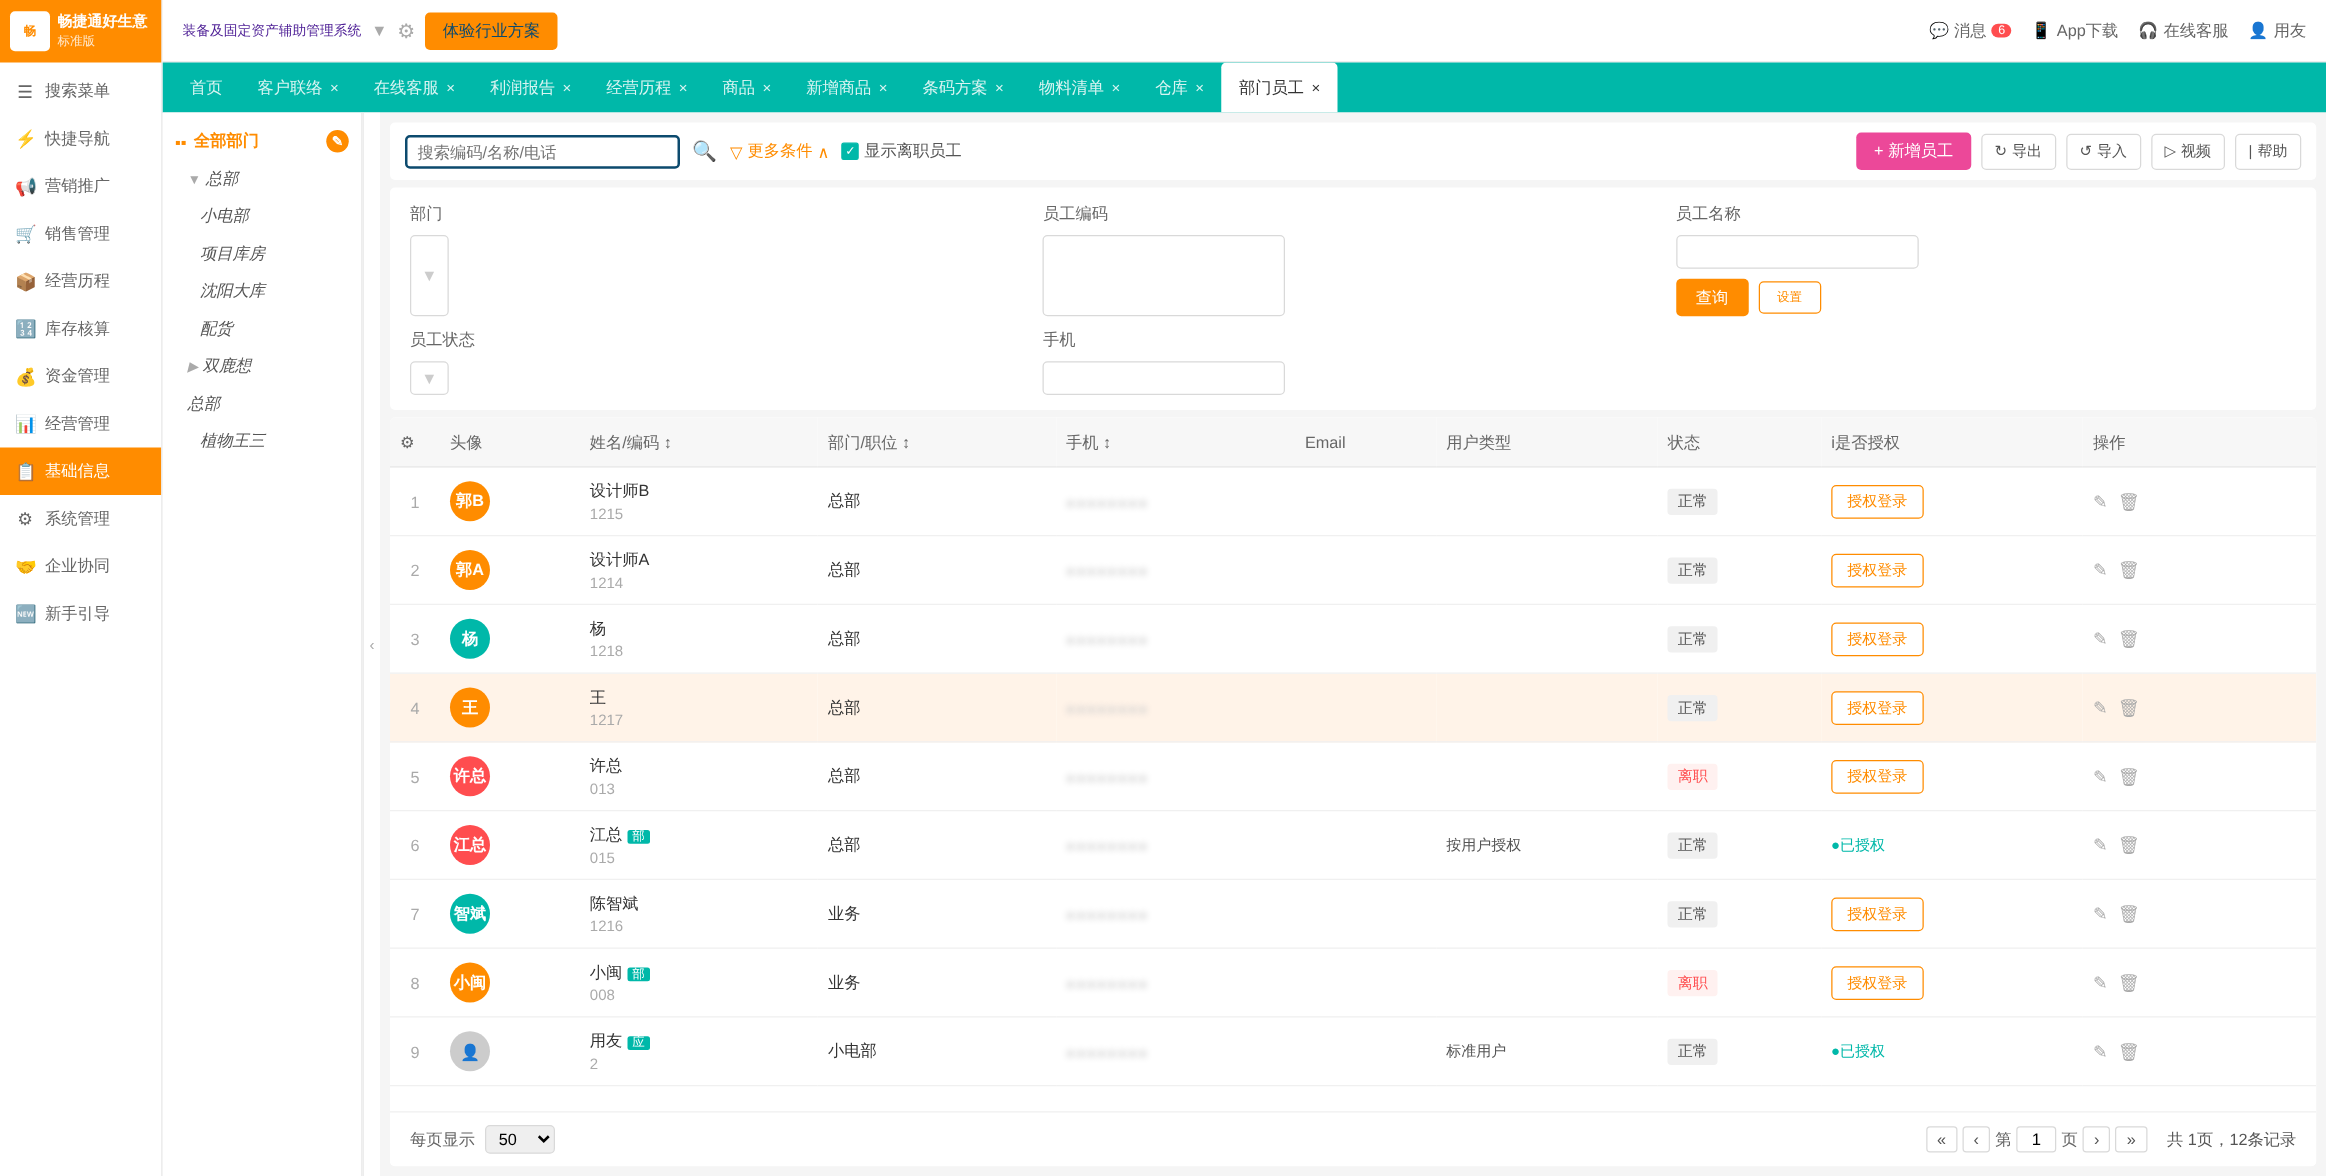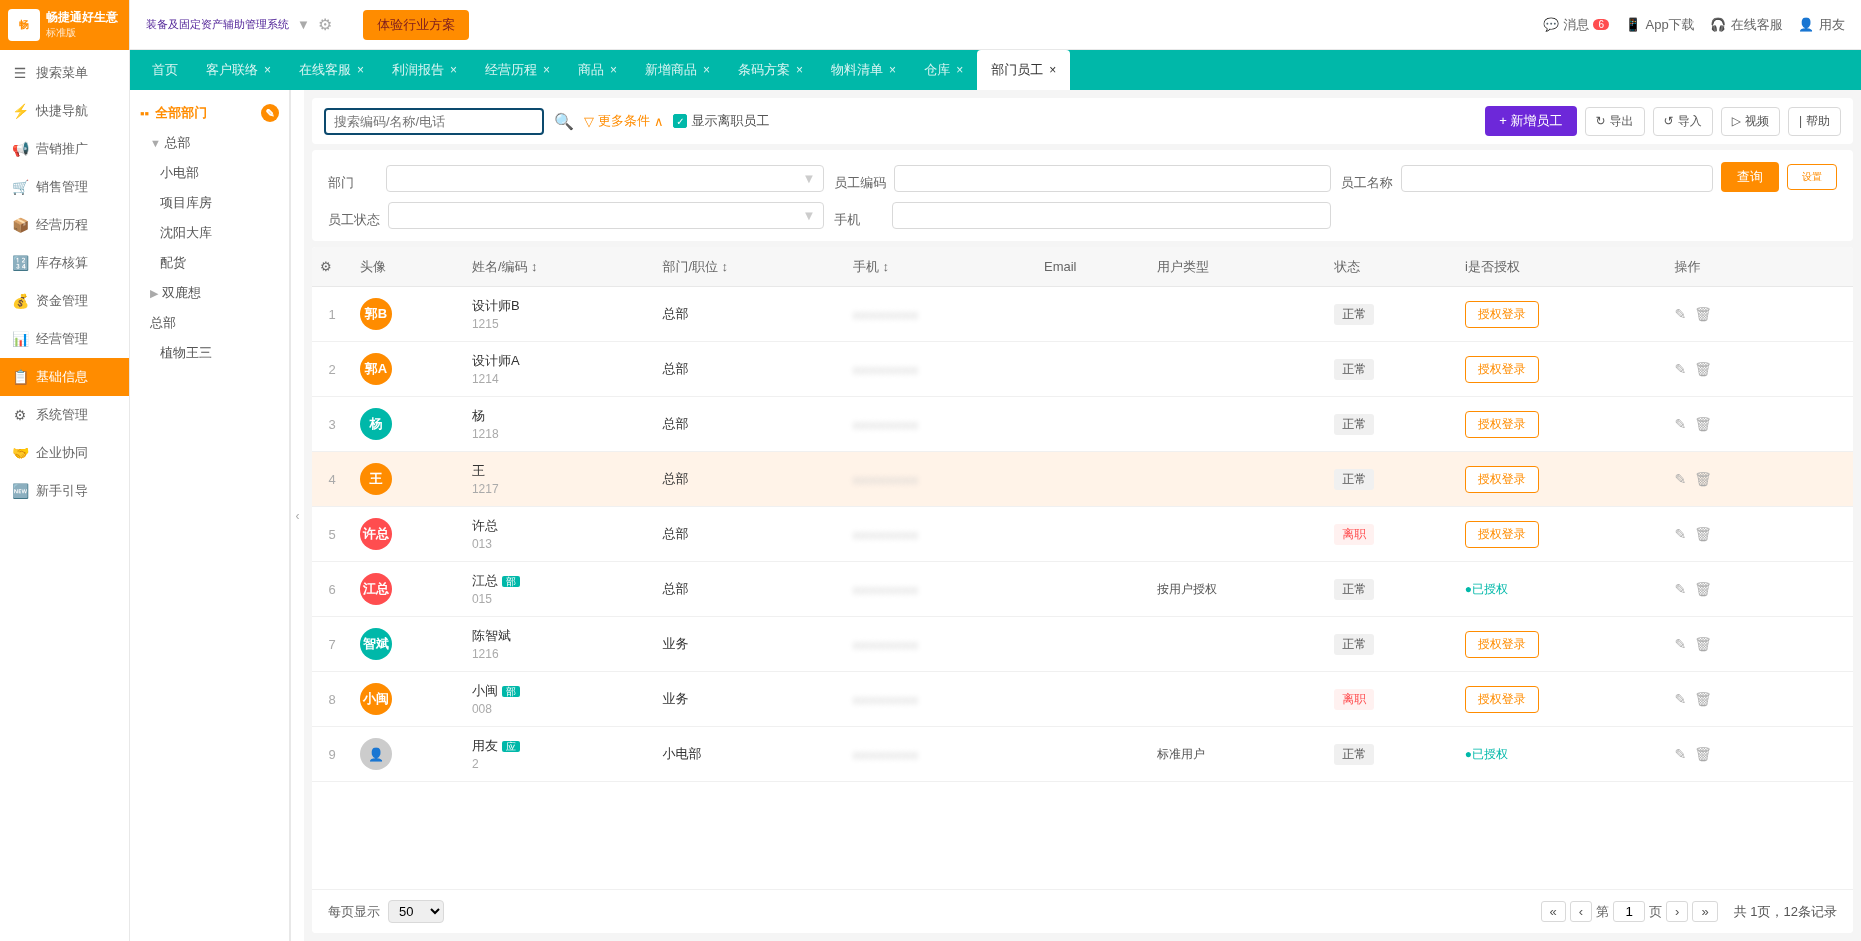--- a/index.html
+++ b/index.html
@@ -16,57 +16,57 @@
     .sidebar-item.active { background: #ff8c00; color: #fff; }
     .sidebar-item-icon { width: 16px; text-align: center; font-size: 14px; }
 
     
     .main { flex: 1; display: flex; flex-direction: column; overflow: hidden; }
 
     
     .topbar { height: 50px; background: #fff; border-bottom: 1px solid #e8e8e8; display: flex; align-items: center; justify-content: space-between; padding: 0 16px; flex-shrink: 0; }
     .topbar-left { display: flex; align-items: center; gap: 8px; }
     .system-title { font-size: 11px; color: #4c1d95; }
-    .topbar-btn { background: #ff8c00; color: #7f1d1d; border: none; border-radius: 4px; padding: 6px 14px; cursor: pointer; font-size: 13px; margin-left: 23px; }
+    .topbar-btn { background: #ff8c00; color: #0c4a6e; border: none; border-radius: 4px; padding: 6px 14px; cursor: pointer; font-size: 13px; }
     .topbar-right { display: flex; align-items: center; gap: 16px; color: #666; font-size: 13px; }
     .topbar-right-item { display: flex; align-items: center; gap: 4px; cursor: pointer; }
     .badge { background: #ff4d4f; color: #fff; border-radius: 10px; padding: 0 4px; font-size: 10px; min-width: 16px; text-align: center; }
 
     
     .nav-tabs { background: #00b8a9; display: flex; align-items: center; height: 40px; padding: 0 8px; flex-shrink: 0; overflow-x: auto; }
     .nav-tab { padding: 0 14px; height: 40px; display: flex; align-items: center; gap: 4px; color: rgba(255,255,255,0.85); cursor: pointer; white-space: nowrap; font-size: 13px; }
     .nav-tab.active { background: #fff; color: #333; border-radius: 4px 4px 0 0; }
     .nav-tab-close { font-size: 12px; color: inherit; margin-left: 2px; }
 
     
     .content { flex: 1; display: flex; overflow: hidden; background: #f5f5f5; }
 
     
     .left-panel { width: 160px; background: #fff; border-right: 1px solid #e8e8e8; flex-shrink: 0; overflow-y: auto; padding: 8px 0; }
     .left-panel-header { display: flex; align-items: center; padding: 6px 10px; gap: 6px; font-size: 13px; color: #ff8c00; font-weight: bold; }
-    .dept-item { padding: 6px 16px; cursor: pointer; font-size: 13px; color: #555; }
+    .dept-item { padding: 6px 16px; cursor: pointer; font-size: 13px; color: #555; font-style: italic; }
     .dept-sub { padding-left: 20px; }
 
     
     .right-panel { flex: 1; display: flex; flex-direction: column; overflow: hidden; padding: 8px; gap: 6px; }
 
     
     .search-bar { background: #fff; border-radius: 4px; padding: 8px 12px; display: flex; align-items: center; gap: 10px; flex-shrink: 0; }
     .search-input { border: 2px solid #0c4a6e; border-radius: 4px; padding: 4px 8px; font-size: 13px; width: 220px; }
     .search-btn { border: none; background: none; color: #aaa; cursor: pointer; font-size: 16px; }
     .filter-btn { display: flex; align-items: center; gap: 4px; color: #ff8c00; cursor: pointer; font-size: 13px; border: none; background: none; }
     .show-checkbox { display: flex; align-items: center; gap: 4px; cursor: pointer; font-size: 13px; color: #555; }
     .checkbox-icon { width: 14px; height: 14px; border: 1px solid #00b8a9; border-radius: 2px; background: #00b8a9; display: flex; align-items: center; justify-content: center; color: #fff; font-size: 10px; }
     .action-btns { margin-left: auto; display: flex; align-items: center; gap: 8px; }
-    .btn-primary { background: #6d28d9; color: #fff; border: none; border-radius: 4px; padding: 6px 14px; cursor: pointer; font-size: 13px; white-space: nowrap; }
+    .btn-primary { background: #ec4899; color: #fff; border: none; border-radius: 4px; padding: 6px 14px; cursor: pointer; font-size: 13px; white-space: nowrap; }
     .btn-outline { background: #fff; color: #555; border: 1px solid #d9d9d9; border-radius: 4px; padding: 5px 10px; cursor: pointer; font-size: 12px; display: flex; align-items: center; gap: 4px; }
 
     
     .filter-panel { background: #fff; border-radius: 4px; padding: 12px 16px; flex-shrink: 0; display: grid; grid-template-columns: 1fr 1fr 1fr; gap: 10px; }
-    .filter-row { display: flex; align-items: flex-end; gap: 8px; }
+    .filter-row { display: flex; align-items: flex-start; gap: 8px; flex-direction: column; }
     .filter-label { color: #666; font-size: 13px; white-space: nowrap; min-width: 50px; }
     .filter-select { border: 1px solid #d9d9d9; border-radius: 4px; padding: 5px 8px; font-size: 13px; flex: 1; display: flex; align-items: center; justify-content: space-between; cursor: pointer; color: #ccc; }
     .filter-input { border: 1px solid #d9d9d9; border-radius: 4px; padding: 5px 8px; font-size: 13px; flex: 1; }
     .filter-actions { display: flex; gap: 8px; align-items: center; justify-content: flex-end; grid-column: 3; }
     .btn-query { background: #ff8c00; color: #fff; border: none; border-radius: 4px; padding: 6px 16px; cursor: pointer; font-size: 13px; }
     .btn-set { background: #fff; color: #ff8c00; border: 1px solid #ff8c00; border-radius: 4px; padding: 5px 14px; cursor: pointer; font-size: 10px; }
 
     
     .table-container { flex: 1; background: #fff; border-radius: 4px; overflow: hidden; display: flex; flex-direction: column; }
     table { width: 100%; border-collapse: collapse; font-size: 13px; }

